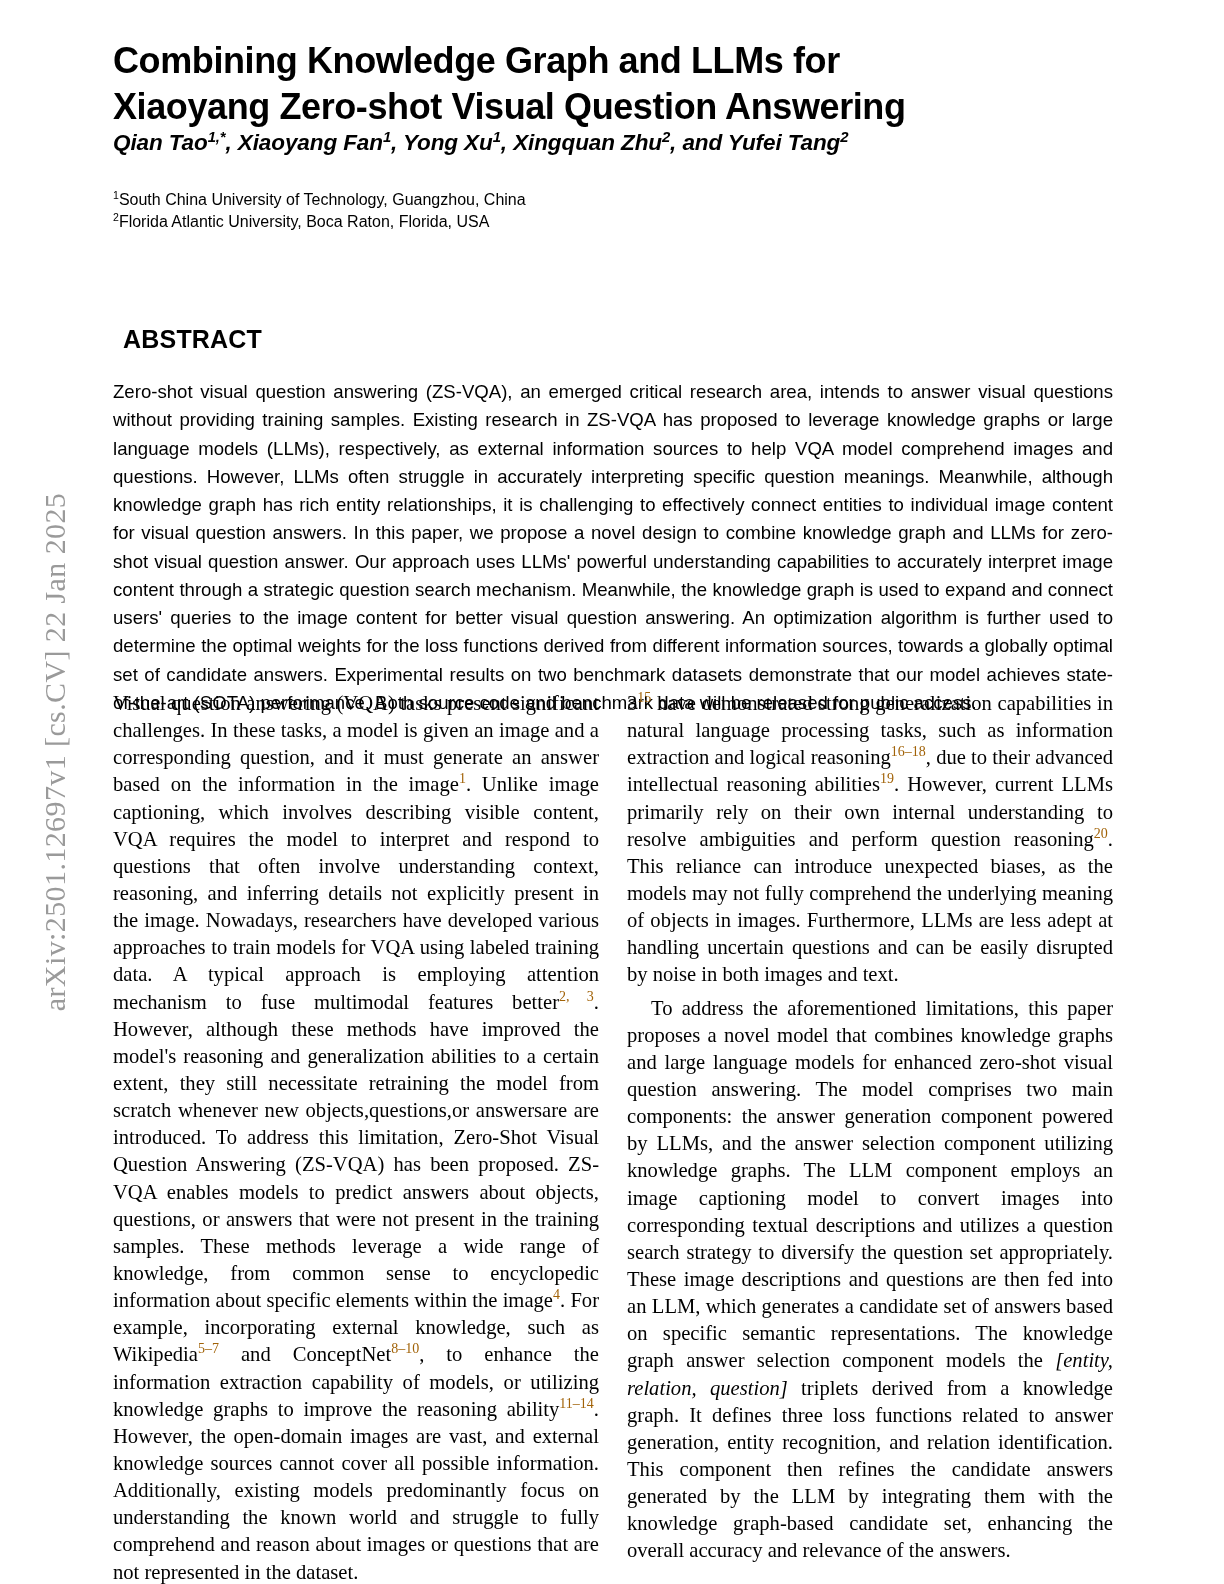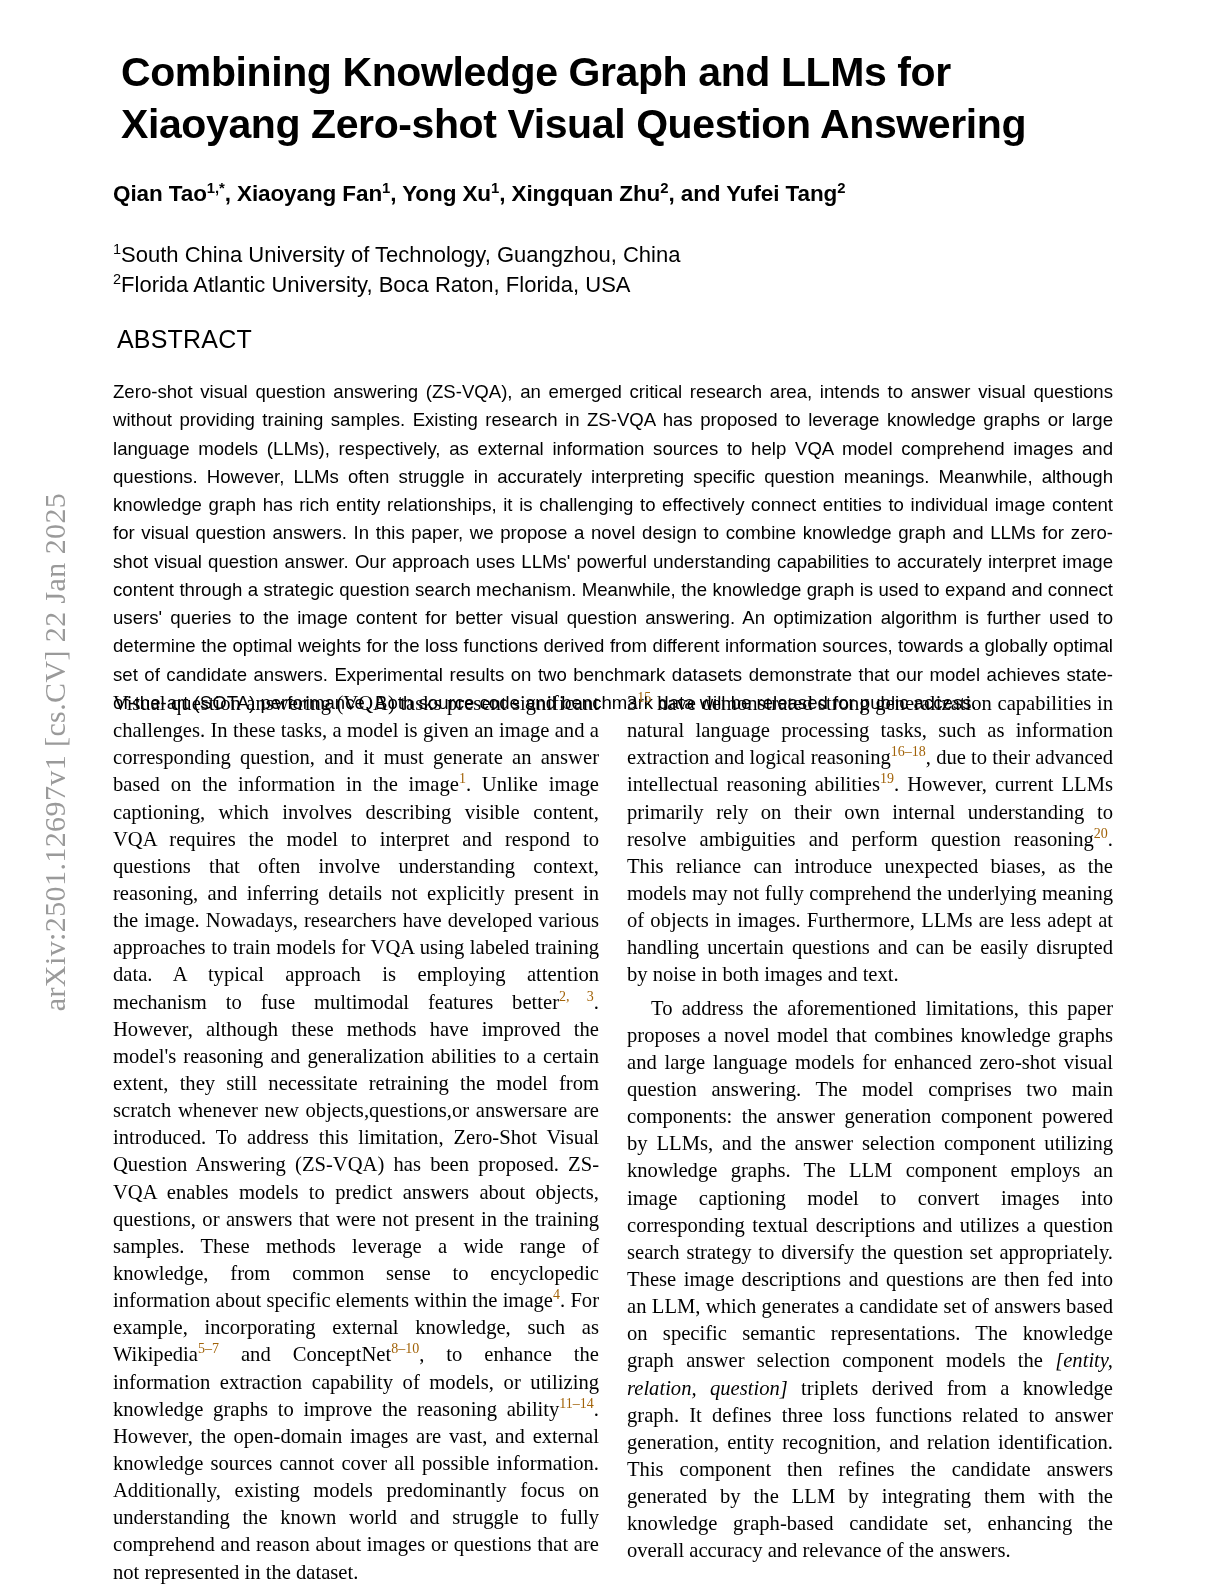--- a/index.html
+++ b/index.html
@@ -36,55 +36,55 @@
   
   .header {
     position: absolute;
     left: 113px;
     top: 38px;
     width: 1000px;
   }
   .paper-title {
     font-family: "Liberation Sans", sans-serif;
     font-weight: bold;
-    font-size: 41px;
+    font-size: 36px;
     line-height: 1.28;
     letter-spacing: -0.4px;
     color: #000;
-    margin: 8px;
+    margin: 0;
   }
   .authors {
     font-family: "Liberation Sans", sans-serif;
     font-weight: bold;
     font-size: 22.5px;
-    margin-top: 30px;
     letter-spacing: -0.1px;
     color: #000;
+    font-style: italic;
   }
   .authors sup, .affil sup {
     font-size: 0.66em;
     vertical-align: super;
     line-height: 0;
   }
   .affils {
     margin-top: 33px;
     font-family: "Liberation Sans", sans-serif;
-    font-size: 22px;
+    font-size: 16px;
     line-height: 1.38;
     color: #000;
   }
   .affil { display: block; }
 
   
   .abstract-head {
     position: absolute;
-    left: 117px;
+    left: 123px;
     top: 325px;
     font-family: "Liberation Sans", sans-serif;
-    font-weight: normal;
+    font-weight: bold;
     font-size: 25px;
     letter-spacing: 0.2px;
   }
   .abstract-body {
     position: absolute;
     left: 113px;
     top: 378px;
     width: 1000px;
     font-family: "Liberation Sans", sans-serif;
     font-size: 18.6px;

